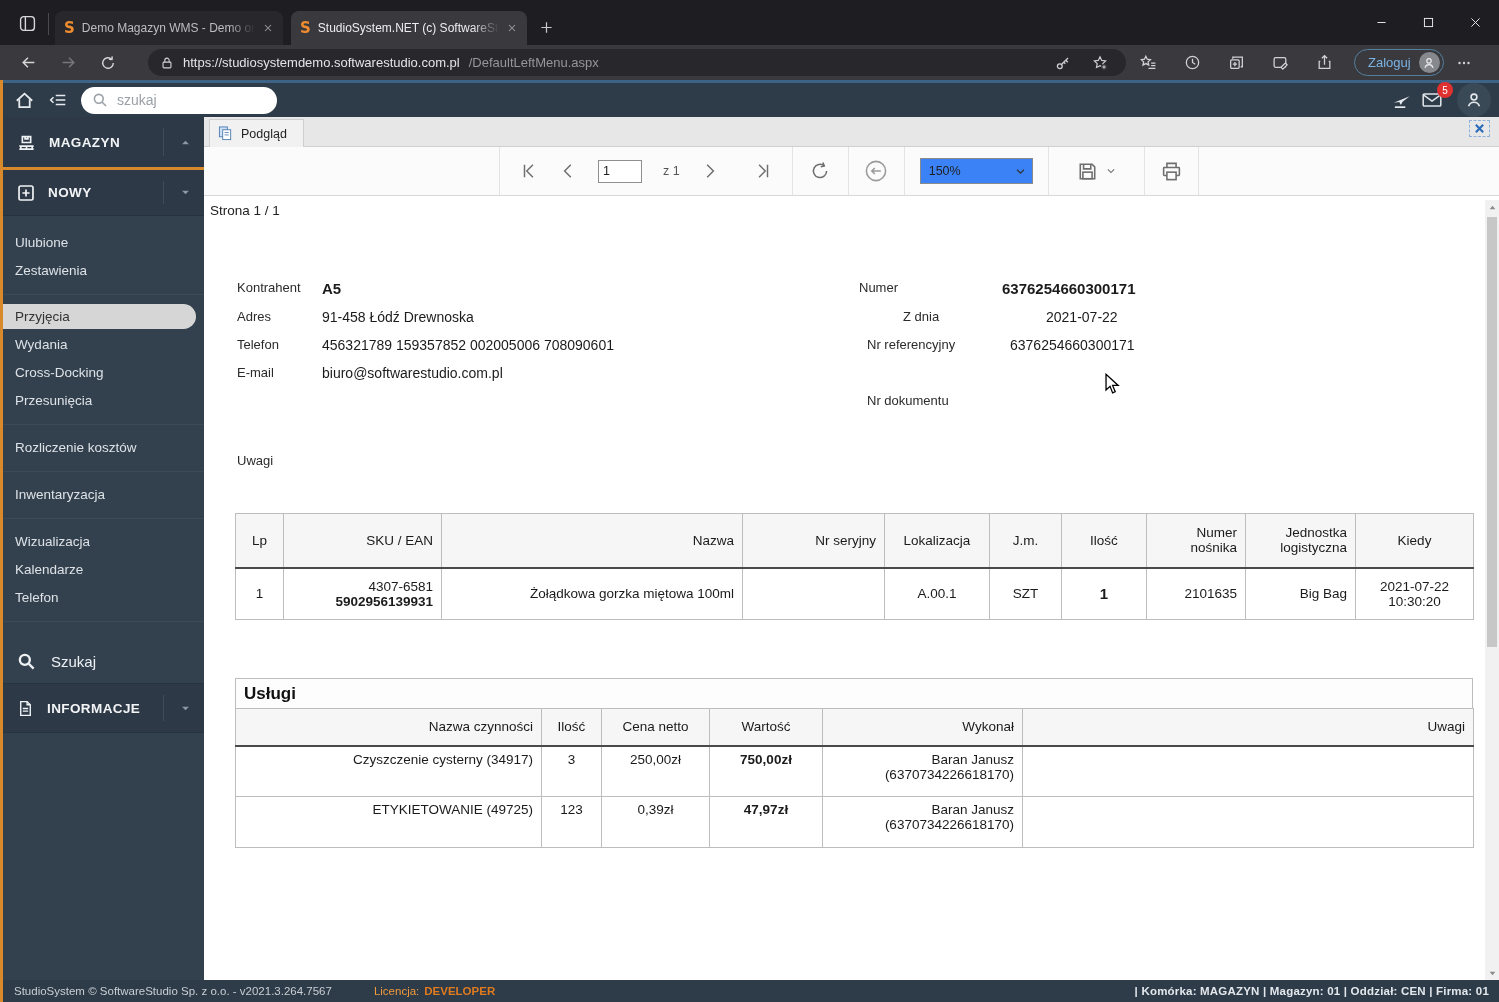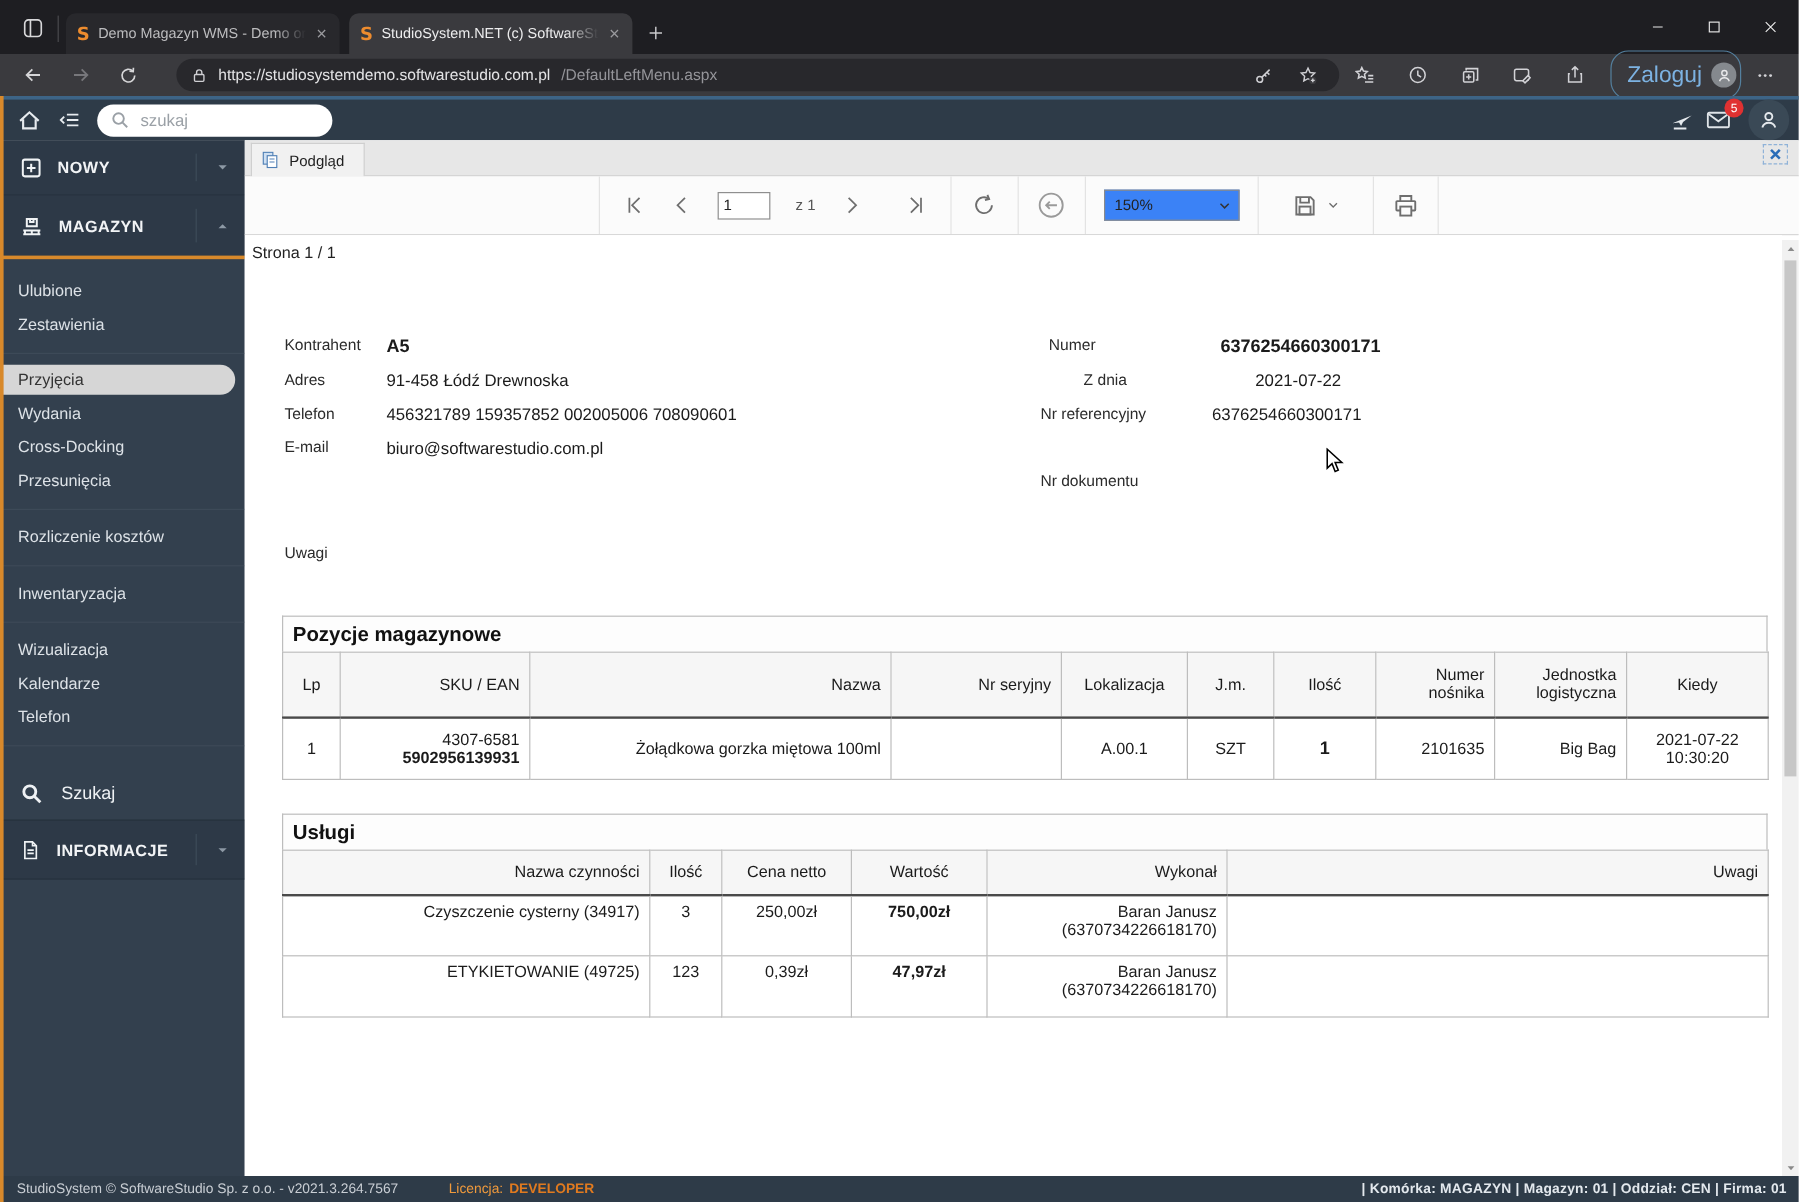--- a/index.html
+++ b/index.html
@@ -24,21 +24,21 @@
   
   #btoolbar{position:absolute;top:45px;left:0;right:0;height:35px;background:#3a3a3e;display:flex;align-items:center;padding:0 8px}
   .nav-ic{width:40px;display:flex;justify-content:center;color:#d6d6d8}
   .nav-ic.dim{color:#77777b}
   #addressbar{width:978px;height:27px;margin-left:20px;background:#28282c;border-radius:14px;display:flex;align-items:center;padding:0 12px;gap:9px}
   .url{font-size:13px;color:#e4e4e6;white-space:nowrap}
   .url-path{color:#95959a}
   .ab-spacer{flex:1}
   .ab-ic{color:#cfcfd3;display:flex;padding:0 6px}
   .tbr-ic{width:44px;display:flex;justify-content:center;color:#d2d2d6}
-  #zaloguj{height:41px;margin-left:8px;border:1px solid #54809f;border-radius:15px;display:flex;align-items:center;gap:8px;padding:0 3px 0 13px;color:#7cb2e2;font-size:19px}
+  #zaloguj{height:27px;margin-left:8px;border:1px solid #54809f;border-radius:15px;display:flex;align-items:center;gap:8px;padding:0 3px 0 13px;color:#7cb2e2;font-size:13px}
   .avatar{width:21px;height:21px;border-radius:50%;background:#85898e;color:#e9e9eb;display:flex;align-items:center;justify-content:center}
   .more-dots{width:40px;display:flex;justify-content:center;color:#d2d2d6}
 
   
   #appbar{position:absolute;top:80px;left:0;right:0;height:37px;background:#2e3b48;border-top:3px solid #3d6486;display:flex;align-items:center}
   #orange-strip{position:absolute;top:80px;left:0;bottom:0;width:3px;background:#d8892b;z-index:20}
   .apic{color:#e7ebef;display:flex;margin-left:15px}
   #searchpill{width:196px;height:27px;background:#fff;border-radius:14px;margin-left:14px;display:flex;align-items:center;padding:0 11px;gap:9px}
   #searchpill input{border:none;outline:none;width:120px;font-size:14px;font-family:inherit;color:#555;background:transparent}
   #searchpill input::placeholder{color:#9aa0a6}
@@ -307,49 +307,49 @@
       <svg width="18" height="18" viewBox="0 0 16 16" fill="none" stroke="currentColor" stroke-width="1.4">
           <circle cx="8" cy="5.4" r="2.6"></circle>
           <path d="M3.2 13.6 a5 5 0 0 1 9.6 0"></path>
         </svg>
     </span>
   </div>
 </div>
 <div id="orange-strip"></div>
 
 <div id="sidebar">
-  <div class="side-head" id="head-nowy">
-    <span>
-      <svg width="18" height="18" viewBox="0 0 16 16" fill="none" stroke="#f0f3f5" stroke-width="1.5">
-          <rect x="1.8" y="1.8" width="12.4" height="12.4" rx="1.5"></rect>
-          <path d="M8 4.8 V11.2 M4.8 8 H11.2"></path>
-        </svg>
-    </span>
-    <span class="shlbl">NOWY</span>
-    <span class="sh-sep"></span>
-    <span class="sh-chev">
-      <svg width="11" height="11" viewBox="0 0 16 16" fill="currentColor">
-          <path d="M3 5.5 L8 10.5 L13 5.5 Z"></path>
-        </svg>
-    </span>
-  </div>
-
   <div class="side-head" id="head-magazyn">
     <span>
       <svg width="19" height="19" viewBox="0 0 16 16" fill="none" stroke="#f0f3f5" stroke-width="1.4">
           <path d="M4.5 3 h7 v5 h-7 z"></path>
           <path d="M6.8 3 v2 h2.4 v-2"></path>
           <path d="M2 11 H14 M3.2 11 V13.6 M8 11 V13.6 M12.8 11 V13.6 M2 13.6 H14"></path>
         </svg>
     </span>
     <span class="shlbl">MAGAZYN</span>
     <span class="sh-sep"></span>
     <span class="sh-chev">
       <svg width="11" height="11" viewBox="0 0 16 16" fill="currentColor">
           <path d="M3 10.5 L8 5.5 L13 10.5 Z"></path>
+        </svg>
+    </span>
+  </div>
+
+  <div class="side-head" id="head-nowy">
+    <span>
+      <svg width="18" height="18" viewBox="0 0 16 16" fill="none" stroke="#f0f3f5" stroke-width="1.5">
+          <rect x="1.8" y="1.8" width="12.4" height="12.4" rx="1.5"></rect>
+          <path d="M8 4.8 V11.2 M4.8 8 H11.2"></path>
+        </svg>
+    </span>
+    <span class="shlbl">NOWY</span>
+    <span class="sh-sep"></span>
+    <span class="sh-chev">
+      <svg width="11" height="11" viewBox="0 0 16 16" fill="currentColor">
+          <path d="M3 5.5 L8 10.5 L13 5.5 Z"></path>
         </svg>
     </span>
   </div>
 
   <div class="submenu">
     <div class="sm-item">Ulubione</div>
     <div class="sm-item">Zestawienia</div>
     <div class="sm-div"></div>
     <div class="sm-item sel">Przyjęcia</div>
     <div class="sm-item">Wydania</div>
@@ -505,41 +505,40 @@
     </div>
     <div class="frow" style="left:33px;top:141px">
       <span class="flab flab-l">Telefon</span>
       <span class="fval">456321789 159357852 002005006 708090601</span>
     </div>
     <div class="frow" style="left:33px;top:169px">
       <span class="flab flab-l">E-mail</span>
       <span class="fval">biuro@softwarestudio.com.pl</span>
     </div>
 
-    <div class="frow" style="left:670px;top:84px">
+    <div class="frow" style="left:655px;top:84px">
       <span class="flab flab-r">Numer</span>
       <span class="fval big">6376254660300171</span>
     </div>
     <div class="frow" style="left:699px;top:113px">
       <span class="flab flab-r">Z dnia</span>
       <span class="fval">2021-07-22</span>
     </div>
     <div class="frow" style="left:663px;top:141px">
       <span class="flab flab-r">Nr referencyjny</span>
       <span class="fval">6376254660300171</span>
     </div>
     <div class="frow" style="left:663px;top:197px">
       <span class="flab flab-r">Nr dokumentu</span>
       <span class="fval"></span>
     </div>
 
     <div class="uwagi">Uwagi</div>
 
     <div class="rpt" id="t1">
-      <div class="rpt-title">Pozycje magazynowe</div>
       <table>
         <colgroup>
           <col style="width:48px">
             <col style="width:158px">
             <col style="width:301px">
             <col style="width:142px">
             <col style="width:105px">
             <col style="width:72px">
             <col style="width:85px">
             <col style="width:99px">

